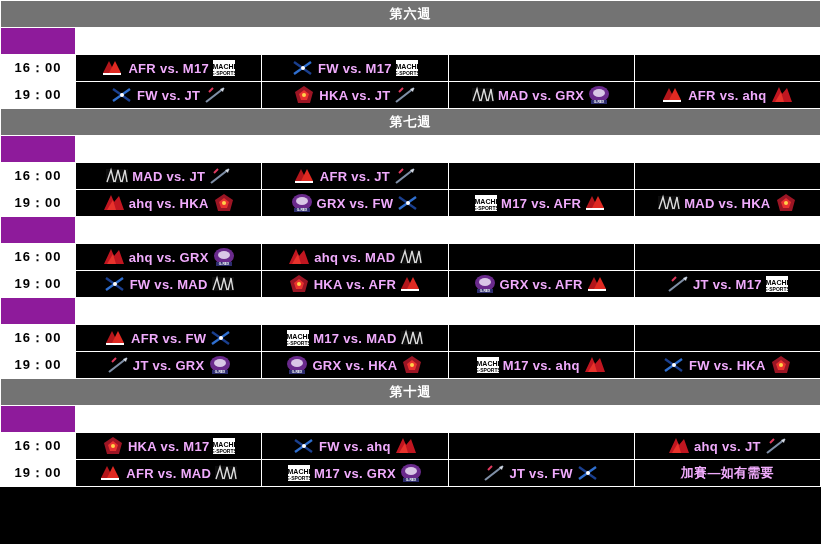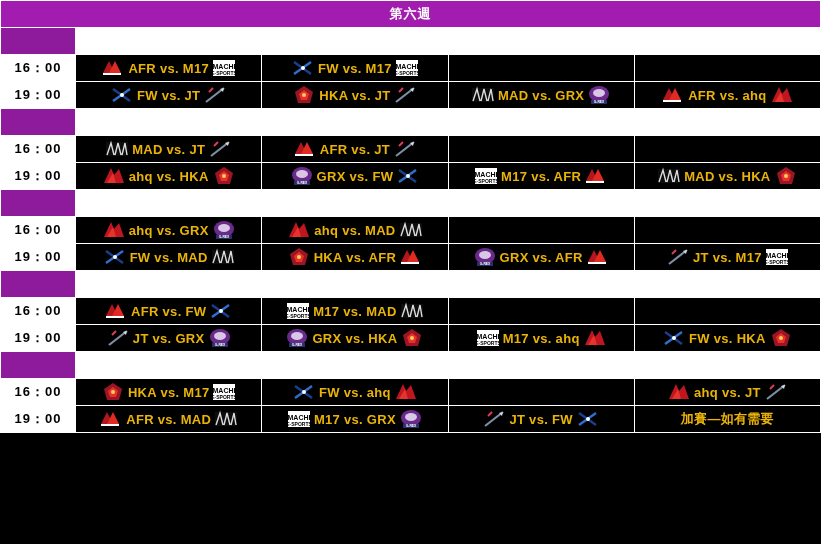--- a/index.html
+++ b/index.html
@@ -24,21 +24,21 @@
     height: 26px;
     text-align: center;
     vertical-align: middle;
     color: #ffffff;
     font-size: 13px;
     font-weight: bold;
     overflow: hidden;
     white-space: nowrap;
   }
   .week-header td {
-    background: #a21caf;
+    background: #737373;
     color: #ffffff;
     font-size: 14px;
     font-weight: bold;
     letter-spacing: 1px;
     height: 23px;
   }
   .date-row td {
     background: #ffffff;
     color: #000000;
     font-size: 13px;
@@ -67,21 +67,21 @@
     display: flex;
     align-items: center;
     justify-content: center;
     gap: 2px;
     height: 100%;
     width: 100%;
   }
   .mtext {
     font-size: 13px;
     font-weight: bold;
-    color: #eab308;
+    color: #f0abfc;
     letter-spacing: 0.3px;
   }
   
   .logo {
     width: 26px;
     height: 22px;
     display: inline-block;
     position: relative;
     flex: 0 0 auto;
   }
@@ -225,20 +225,23 @@
             <span class="mtext">AFR vs. ahq</span>
             <span class="logo">
               <svg width="26" height="22" viewBox="0 0 26 22">
                 <path d="M3 18 L10 3 L13 10 L18 4 L23 18 Z" fill="#c01620"></path>
                 <path d="M6 18 L12 8 L15 18 Z" fill="#e8332c"></path>
               </svg>
             </span>
           </div>
         </td>
       </tr>
+      <tr class="week-header">
+        <td colspan="5">第七週</td>
+      </tr>
       <tr class="date-row">
         <td class="corner"></td>
         <td>3/08（四）</td>
         <td>3/09（五）</td>
         <td>3/10（六）</td>
         <td>3/11（日）</td>
       </tr>
       <tr class="match-row">
         <td class="time-cell">16：00</td>
         <td class="match-cell">
@@ -608,20 +611,23 @@
             <span class="logo">
               <svg width="26" height="22" viewBox="0 0 26 22">
                 <polygon points="13,2 22,8 19,19 7,19 4,8" fill="#9b1524"></polygon>
                 <polygon points="13,6 18,10 16,16 10,16 8,10" fill="#e8312f"></polygon>
                 <circle cx="13" cy="11" r="2" fill="#ffd24a"></circle>
               </svg>
             </span>
           </div>
         </td>
       </tr>
+      <tr class="week-header">
+        <td colspan="5">第十週</td>
+      </tr>
       <tr class="date-row">
         <td class="corner"></td>
         <td>3/29（四）</td>
         <td>3/30（五）</td>
         <td>3/31（六）</td>
         <td>4/01（日）</td>
       </tr>
       <tr class="match-row">
         <td class="time-cell">16：00</td>
         <td class="match-cell">

